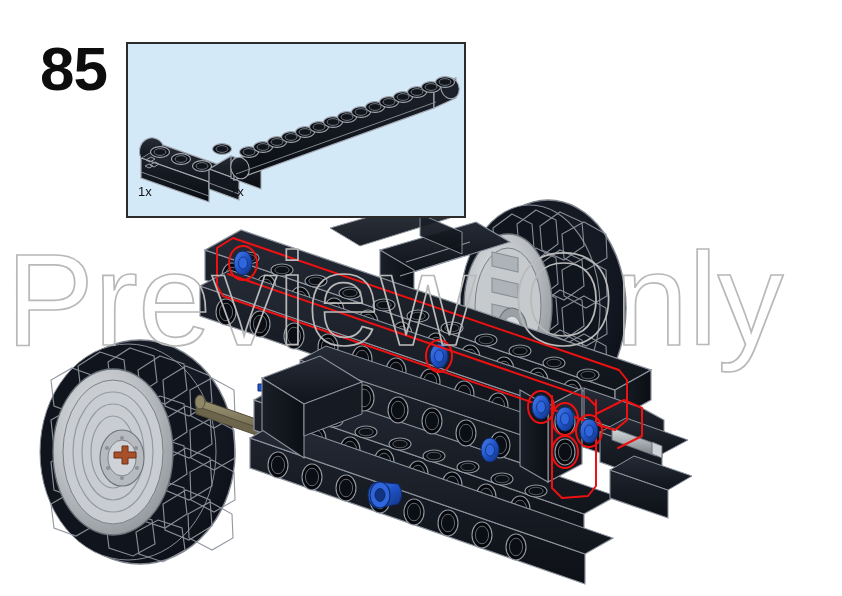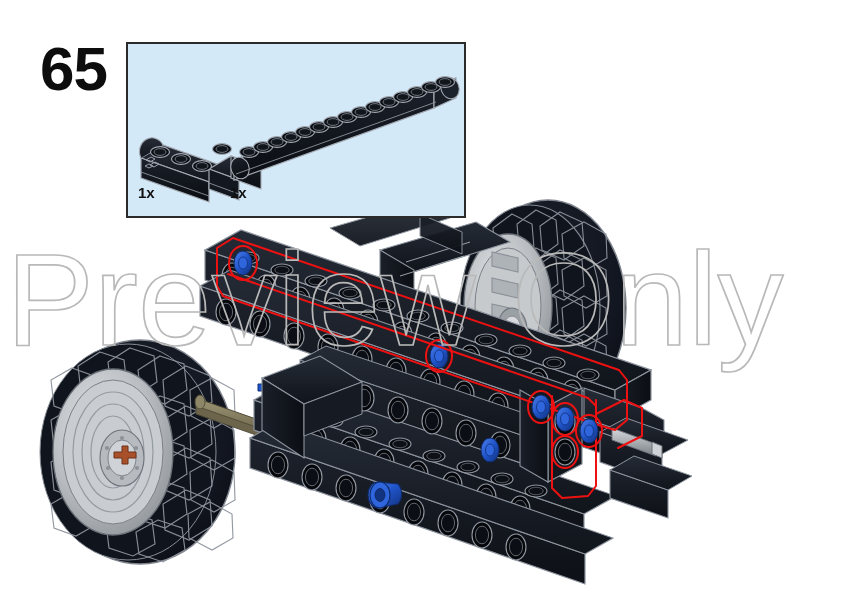--- a/index.html
+++ b/index.html
@@ -49,22 +49,22 @@
     top: 42px;
     width: 340px;
     height: 176px;
     background: #d3e9f8;
     border: 2px solid #2b2b2b;
     box-sizing: border-box;
     z-index: 3;
   }
   .part-qty {
     position: absolute;
-    font-size: 15px;
-    font-weight: bold;
+    font-size: 13px;
+    font-weight: normal;
     color: #111111;
     z-index: 4;
     font-family: "Liberation Sans", sans-serif;
   }
   #qty-0 { left: 138px; top: 184px; }
   #qty-1 { left: 230px; top: 184px; }
 
   .wm-text {
     font-family: "Liberation Sans", sans-serif;
     font-size: 132px;
@@ -429,21 +429,21 @@
         <path d="M420 214 l42 18 l0 22 l-42 -18 z" fill="url(#gBeamFace)" stroke="#8d949e" stroke-width="1" opacity="0.95"></path>
       </g>
 
     </g>
   </svg>
 
   <svg id="watermark-layer" viewBox="0 0 842 596">
     <text class="wm-text" x="6" y="345">Preview Only</text>
   </svg>
 
-  <div class="step-number">65</div>
+  <div class="step-number">85</div>
 
   <div class="callout-box"></div>
 
   <svg id="callout-layer" viewBox="0 0 842 596">
     <defs>
       <linearGradient id="cbTop" x1="0" y1="0" x2="0" y2="1">
         <stop offset="0" stop-color="#262b35"></stop>
         <stop offset="1" stop-color="#12161e"></stop>
       </linearGradient>
       <linearGradient id="cbFace" x1="0" y1="0" x2="0" y2="1">

